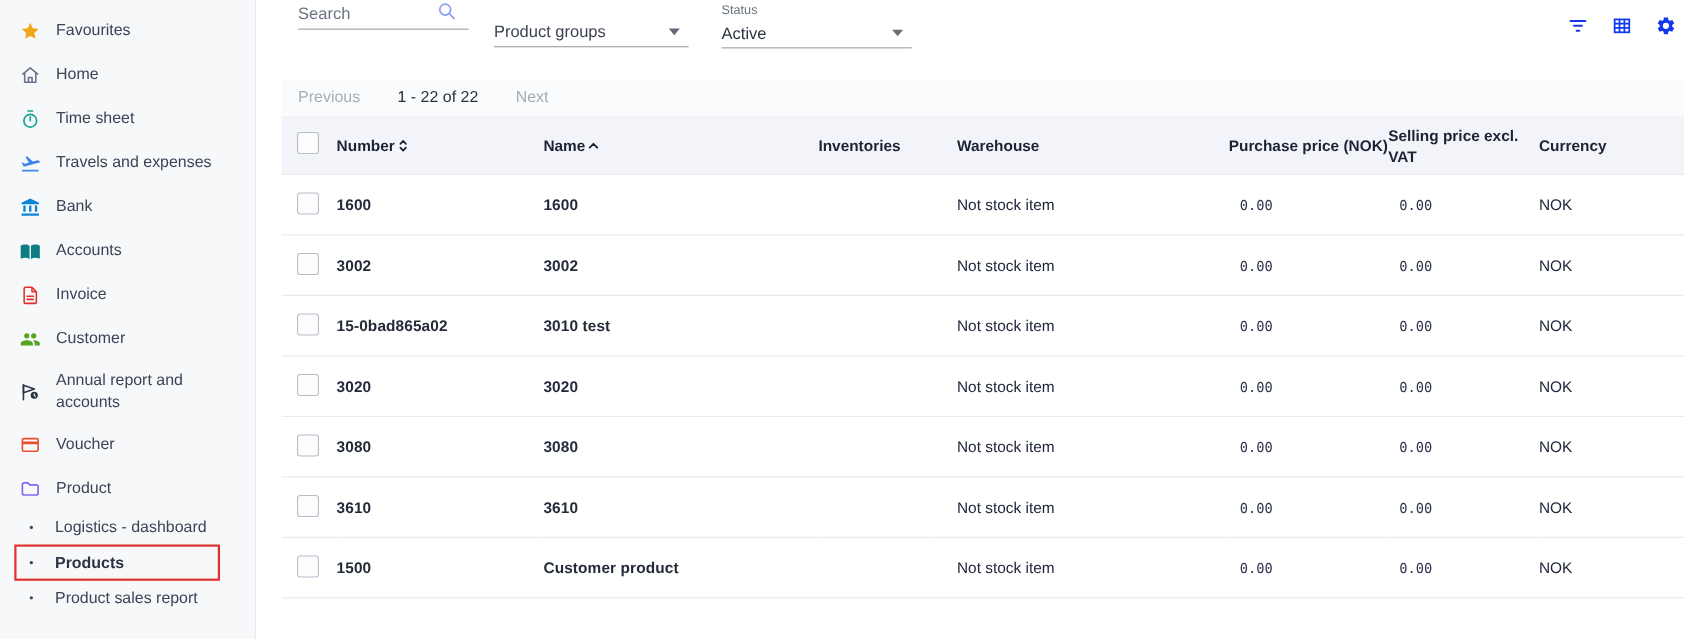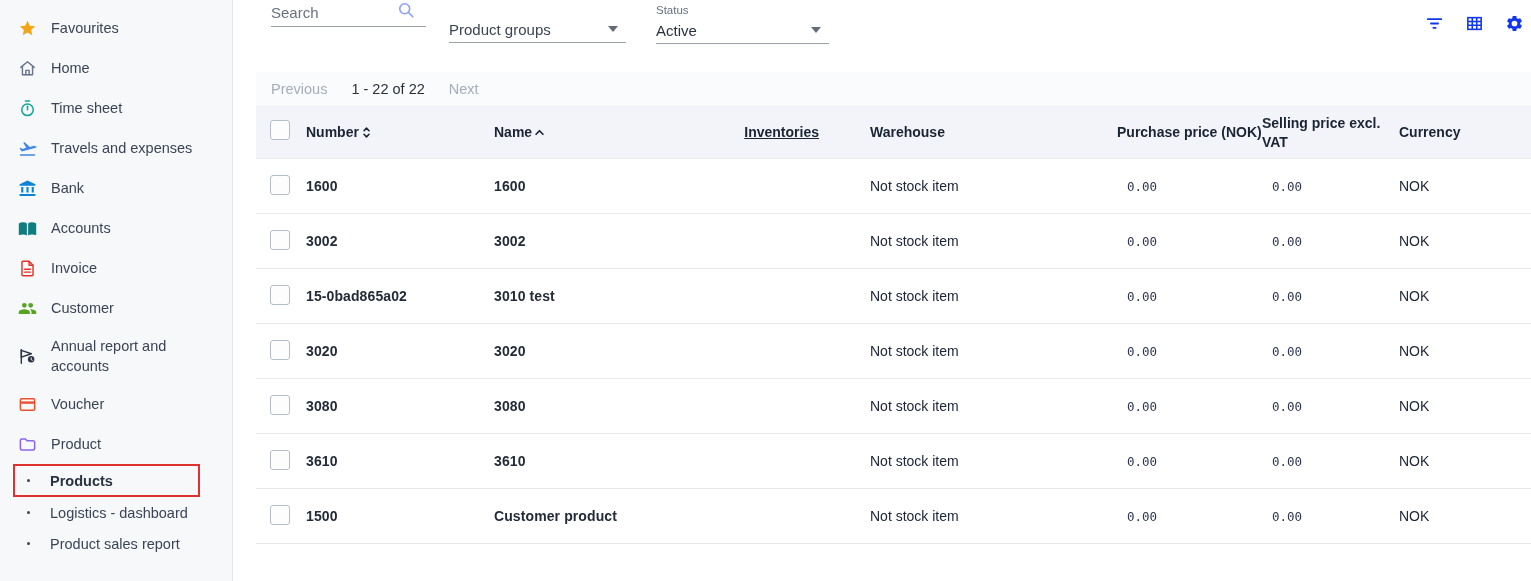--- a/index.html
+++ b/index.html
@@ -46,30 +46,30 @@
   .status-field { width: 173px; }
   .status-field .select-value { color: #2a3140; }
   .toolbar-icons { margin-left: auto; margin-top: 14px; display: flex; gap: 21px; padding-right: 7px; }
   .tb-icon { width: 19px; height: 19px; cursor: pointer; }
   .tb-icon svg { width: 19px; height: 19px; }
 
   
   .pagination { margin-left: 23px; height: 34px; background: #fafbfd; display: flex;
     align-items: center; padding-left: 15px; font-size: 14.5px; }
   .page-btn { color: #a6adb8; cursor: default; }
-  .page-range { color: #2a2f3a; margin: 0 24px; }
+  .page-range { color: #2a2f3a; margin: 0 34px; }
 
   
   .table-wrap { margin-left: 23px; }
   table { width: 100%; border-collapse: collapse; table-layout: fixed; }
   thead tr { background: #f2f4fa; height: 52px; }
   thead { border-top: 1px solid #eceef3; border-bottom: 1px solid #e8eaef; }
   th { font-size: 14px; font-weight: 700; color: #1b2433; text-align: left; vertical-align: middle;
     line-height: 19px; }
-  th.r, td.r { text-align: right; padding-right: 25px; text-decoration: underline; }
+  th.r, td.r { text-align: left; padding-right: 25px; }
   .c-check { width: 50px; padding-left: 14px; }
   .c-num  { width: 188px; }
   .c-name { width: 250px; }
   .c-inv  { width: 100px; }
   .c-wh   { width: 273px; padding-left: 26px; }
   .c-pp   { width: 145px; }
   .c-sp   { width: 135px; }
   .c-cur  { width: auto; padding-left: 2px; }
   tbody tr { height: 55px; border-bottom: 1px solid #e6e8ee; }
   td { font-size: 14px; color: #20273a; vertical-align: middle; }
@@ -183,27 +183,27 @@
         <div class="nav-item">
           <span class="nav-icon">
             <svg viewBox="0 0 24 24" fill="none" stroke="#8a63f0" stroke-width="1.9" stroke-linejoin="round">
               <path d="M3 7a2 2 0 0 1 2-2h4.4l2 2.4H19a2 2 0 0 1 2 2V17a2 2 0 0 1-2 2H5a2 2 0 0 1-2-2z"></path>
             </svg>
           </span>
           <span class="nav-label">Product</span>
         </div>
       </nav>
     <div id="nav-sub">
+        <div class="nav-sub">
+          <span class="sub-bullet"></span>
+          <span class="sub-label">Logistics - dashboard</span>
+        </div>
         <div class="nav-sub highlighted">
           <span class="sub-bullet"></span>
           <span class="sub-label">Products</span>
-        </div>
-        <div class="nav-sub">
-          <span class="sub-bullet"></span>
-          <span class="sub-label">Logistics - dashboard</span>
         </div>
         <div class="nav-sub">
           <span class="sub-bullet"></span>
           <span class="sub-label">Product sales report</span>
         </div>
       </div>
   </aside>
 
   <main class="content">
 

